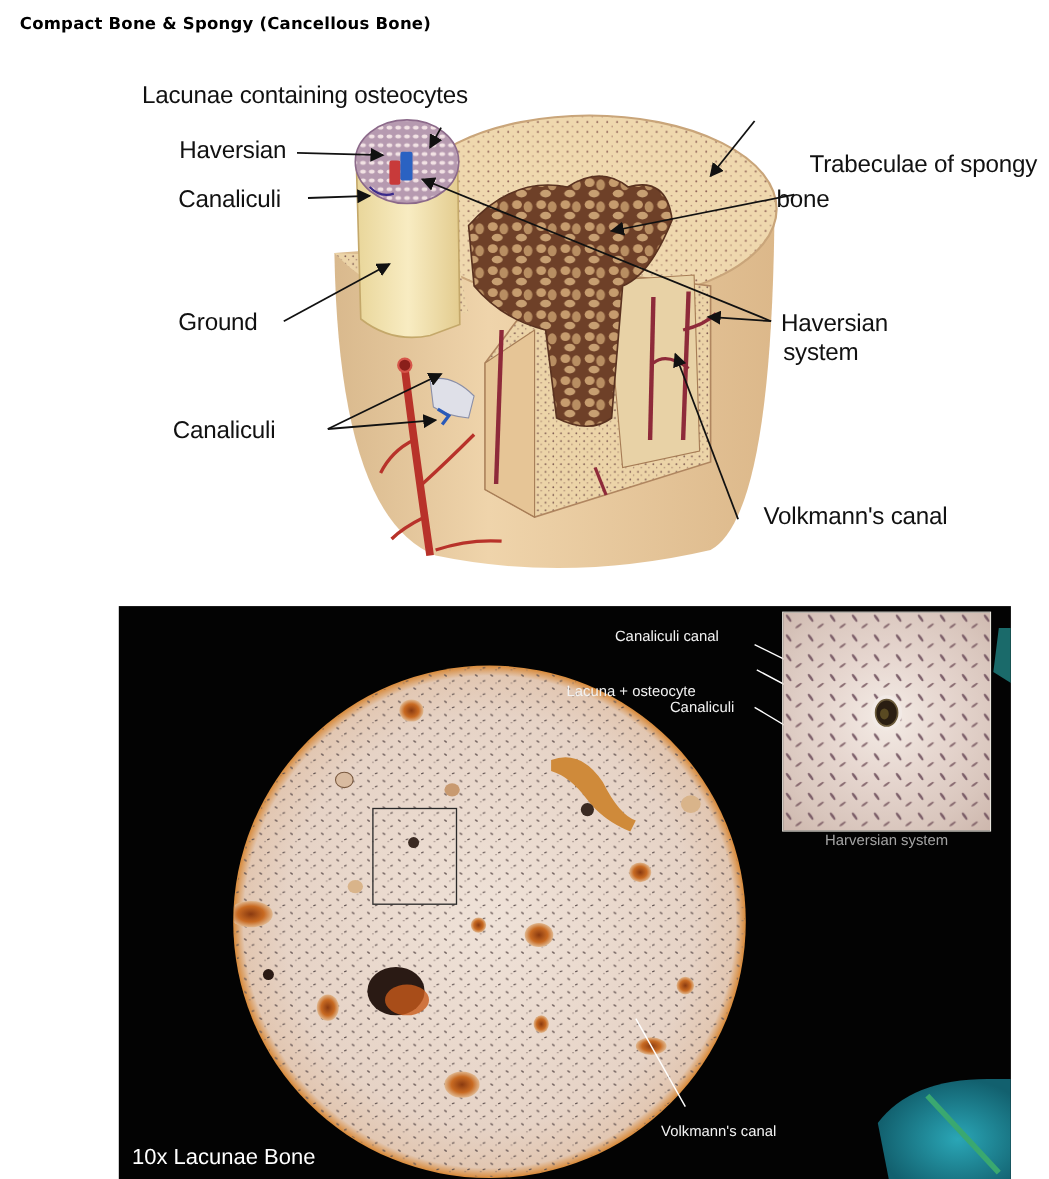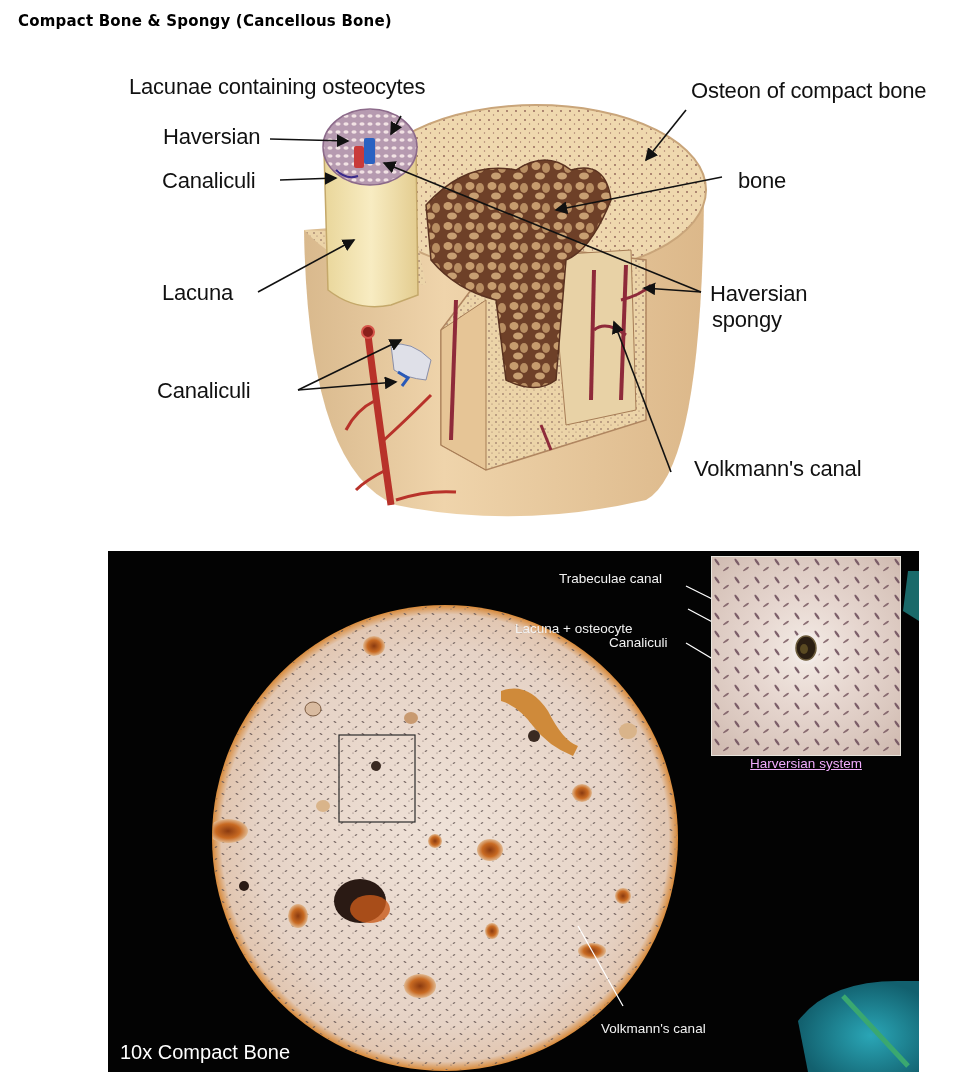--- a/index.html
+++ b/index.html
@@ -27,21 +27,21 @@
     position: absolute; left: 12px; top: 490px;
     font-family: "Liberation Sans", sans-serif; font-size: 20px; color: #ffffff; white-space: nowrap;
   }
   .inset {
     position: absolute; left: 603px; top: 5px; width: 188px; height: 198px;
     border: 1px solid #e8e4dc; overflow: hidden;
     background: radial-gradient(circle at 50% 48%, #f4ece6 0%, #e6d6cf 40%, #d9c6bd 75%, #cdb7ad 100%);
   }
   .inset-caption {
     position: absolute; left: 603px; top: 205px; width: 190px; text-align: center;
-    font-family: "Liberation Sans", sans-serif; font-size: 13.5px; color: #f0abfc; text-decoration: underline;
+    font-family: "Liberation Sans", sans-serif; font-size: 13.5px; color: #a3a3a3;
   }
 </style>
 </head>
 <body>
 
 <div class="title">Compact Bone &amp; Spongy (Cancellous Bone)</div>
 
 <div class="diagram">
   <svg width="954" height="505" viewBox="0 40 954 505">
     <defs>
@@ -122,26 +122,26 @@
     <line x1="640" y1="110" x2="600" y2="160" stroke="#111" stroke-width="1.6" marker-end="url(#arr)"></line>
     <line x1="676" y1="177" x2="510" y2="210" stroke="#111" stroke-width="1.6" marker-end="url(#arr)"></line>
     <line x1="655" y1="292" x2="338" y2="163" stroke="#111" stroke-width="1.6" marker-end="url(#arr)"></line>
     <line x1="655" y1="292" x2="598" y2="288" stroke="#111" stroke-width="1.6" marker-end="url(#arr)"></line>
     <line x1="625" y1="472" x2="568" y2="322" stroke="#111" stroke-width="1.6" marker-end="url(#arr)"></line>
   </svg>
 
   <div class="label" style="left:83px; top:35px;">Lacunae containing osteocytes</div>
   <div class="label" style="left:117px; top:85px;">Haversian</div>
   <div class="label" style="left:116px; top:129px;">Canaliculi</div>
-  <div class="label" style="left:116px; top:241px;">Lacuna</div>
+  <div class="label" style="left:116px; top:241px;">Ground</div>
   <div class="label" style="left:111px; top:339px;">Canaliculi</div>
-  <div class="label" style="left:645px; top:39px;">Osteon of compact bone</div>
-  <div class="label" style="left:692px; top:129px;">bone</div>
+  <div class="label" style="left:690px; top:97px;">Trabeculae of  spongy</div>
+  <div class="label" style="left:660px; top:129px;">bone</div>
   <div class="label" style="left:664px; top:242px;">Haversian</div>
-  <div class="label" style="left:666px; top:268px;">spongy</div>
+  <div class="label" style="left:666px; top:268px;">system</div>
   <div class="label" style="left:648px; top:417px;">Volkmann's canal</div>
 </div>
 
 <div class="micro">
   <svg width="811" height="521" viewBox="0 0 811 521">
     <defs>
       <radialGradient id="field" cx="0.5" cy="0.5" r="0.5">
         <stop offset="0" stop-color="#efe2d8"></stop>
         <stop offset="0.8" stop-color="#e6d3c6"></stop>
         <stop offset="0.96" stop-color="#e2c7b2"></stop>
@@ -216,18 +216,18 @@
         </pattern>
       </defs>
       <rect width="188" height="198" fill="url(#icells)" opacity="0.85"></rect>
       <ellipse cx="94" cy="91" rx="14" ry="16" fill="#f2eae6"></ellipse>
       <ellipse cx="94" cy="91" rx="10" ry="12" fill="#2a1e12" stroke="#6a5a3a" stroke-width="1.5"></ellipse>
       <ellipse cx="92" cy="92" rx="4" ry="5" fill="#5a4a22"></ellipse>
     </svg>
   </div>
   <div class="inset-caption">Harversian system</div>
 
-  <div class="mlabel" style="left:451px; top:20px;">Trabeculae canal</div>
+  <div class="mlabel" style="left:451px; top:20px;">Canaliculi canal</div>
   <div class="mlabel" style="left:407px; top:48px;margin-top:22px;">Lacuna + osteocyte</div>
   <div class="mlabel" style="left:501px; top:84px;">Canaliculi</div>
   <div class="mlabel" style="left:493px; top:470px;">Volkmann's canal</div>
-  <div class="mag-label">10x Compact Bone</div>
+  <div class="mag-label">10x Lacunae Bone</div>
 </div>
 
 </body></html>

